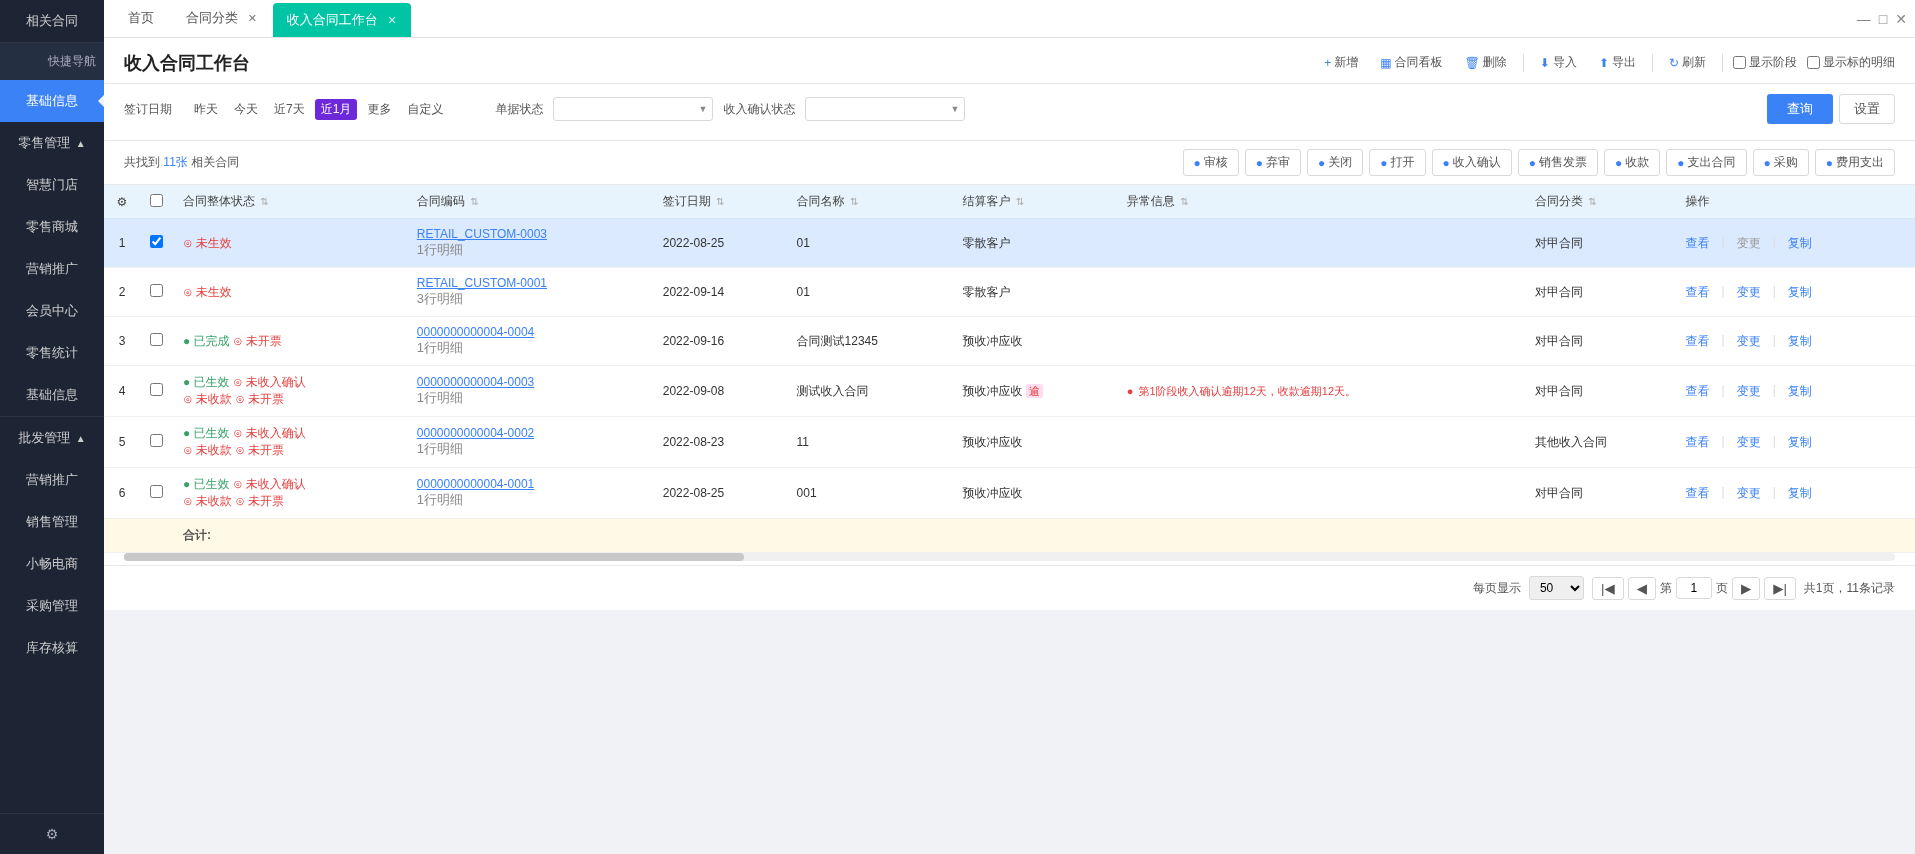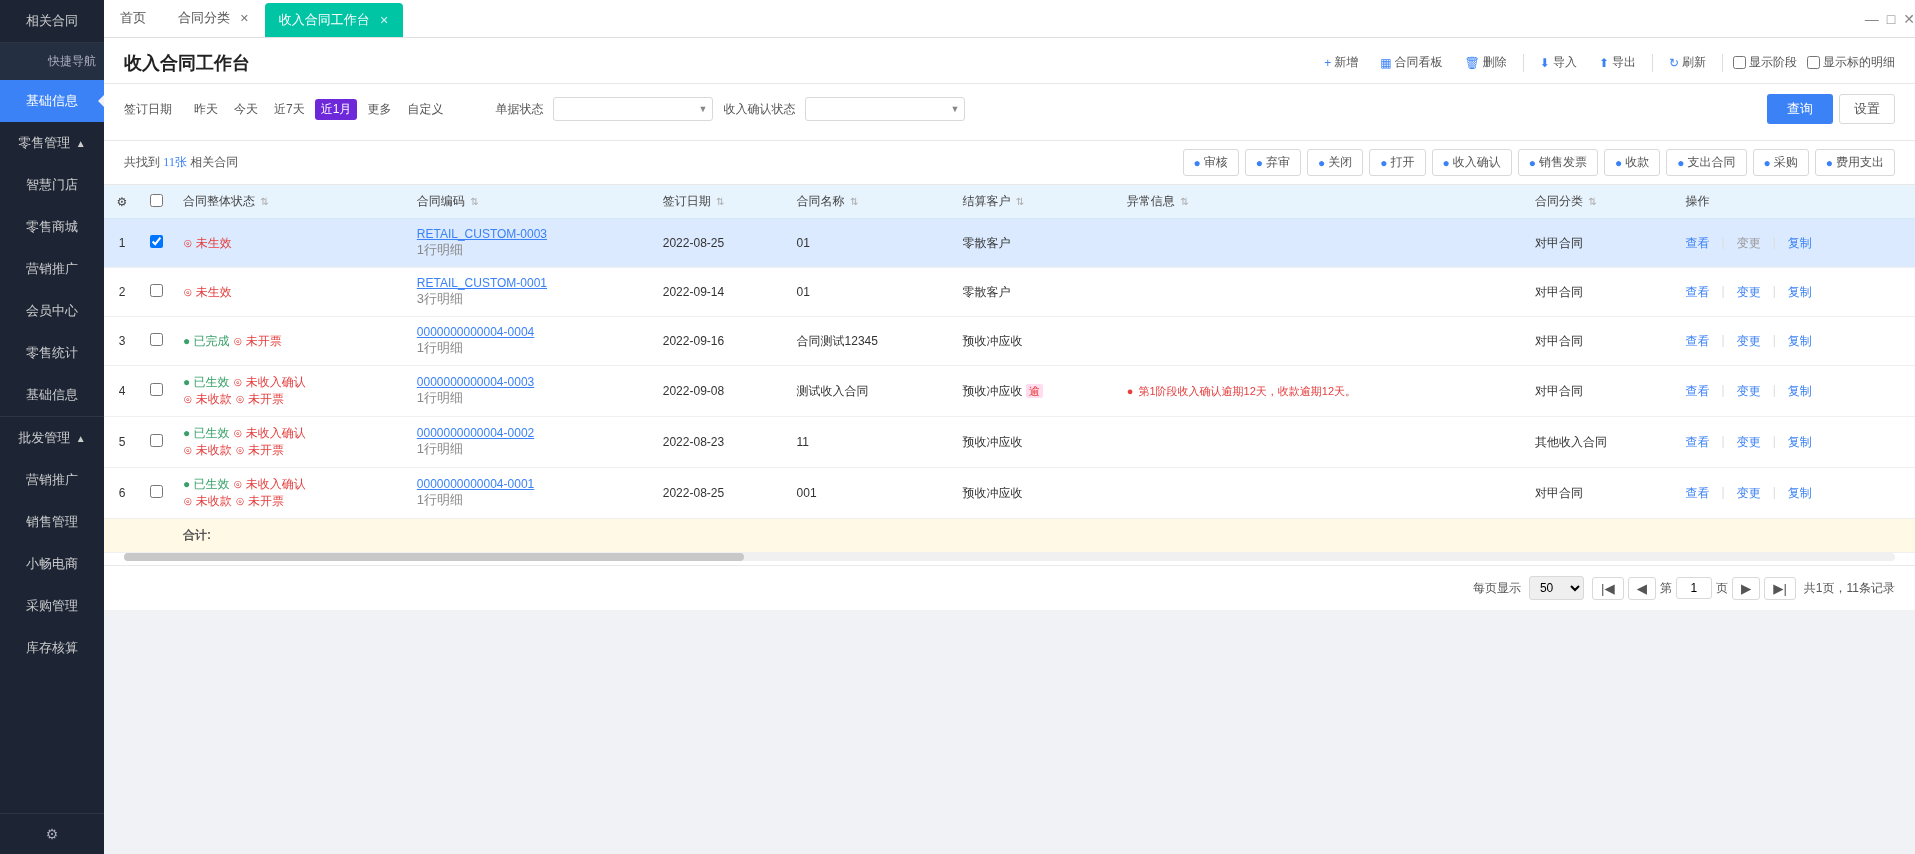--- a/index.html
+++ b/index.html
@@ -13,21 +13,21 @@
     .sidebar-item.active { background: #3b82f6; color: #fff; }
     .sidebar-item.active::after { content: ''; position: absolute; right: 0; top: 50%; transform: translateY(-50%); border: 6px solid transparent; border-right: 6px solid #f0f2f5; }
     .sidebar-item .arrow { font-size: 10px; margin-left: 2px; }
     .sidebar-bottom { margin-top: auto; padding: 12px 8px; text-align: center; color: #aab; cursor: pointer; border-top: 1px solid #2d3545; }
     .sidebar-divider { height: 1px; background: #2d3545; }
 
     
     .main { flex: 1; display: flex; flex-direction: column; height: 100%; overflow: hidden; }
 
     
-    .tabbar { background: #fff; display: flex; align-items: center; border-bottom: 1px solid #e0e0e0; height: 38px; padding: 0 0; }
+    .tabbar { background: #fff; display: flex; align-items: center; border-bottom: 1px solid #e0e0e0; height: 38px; padding: 0 8px; }
     .tab { padding: 8px 16px; font-size: 13px; color: #555; cursor: pointer; border-bottom: 2px solid transparent; white-space: nowrap; }
     .tab.active { background: #00c5a5; color: #fff; border-radius: 4px 4px 0 0; padding: 8px 14px; border-bottom: none; position: relative; top: 1px; }
     .tab-close { margin-left: 6px; font-size: 11px; opacity: 0.8; }
     .window-controls { margin-left: auto; display: flex; gap: 8px; font-size: 14px; color: #888; cursor: pointer; }
 
     
     .page-header { background: #fff; padding: 12px 20px 8px; border-bottom: 1px solid #e8e8e8; display: flex; align-items: center; justify-content: space-between; }
     .page-title { font-size: 18px; font-weight: bold; color: #222; }
     .header-actions { display: flex; gap: 10px; align-items: center; font-size: 12px; color: #555; }
     .header-btn { display: flex; align-items: center; gap: 3px; cursor: pointer; padding: 4px 6px; border-radius: 3px; }
@@ -53,21 +53,21 @@
     .filter-select { border: 1px solid #d9d9d9; border-radius: 3px; padding: 4px 24px 4px 8px; font-size: 12px; color: #555; background: #fff; min-width: 160px; appearance: none; cursor: pointer; }
     .select-wrapper { position: relative; display: inline-block; }
     .select-wrapper::after { content: '▼'; position: absolute; right: 6px; top: 50%; transform: translateY(-50%); font-size: 9px; color: #888; pointer-events: none; }
     .query-btn { background: #3b82f6; color: #fff; border: none; padding: 6px 20px; border-radius: 3px; cursor: pointer; font-size: 13px; }
     .set-btn { background: #fff; color: #555; border: 1px solid #d9d9d9; padding: 5px 14px; border-radius: 3px; cursor: pointer; font-size: 13px; }
     .expand-link { display: flex; align-items: center; gap: 3px; color: #3b82f6; font-size: 12px; cursor: pointer; }
 
     
     .action-bar { padding: 8px 20px; background: #fff; display: flex; align-items: center; justify-content: space-between; border-bottom: 1px solid #e8e8e8; }
     .action-info { font-size: 12px; color: #555; }
-    .action-info span { color: #3b82f6; font-family: Liberation Serif, serif; }
+    .action-info span { color: #3b82f6; }
     .action-btns { display: flex; gap: 6px; flex-wrap: wrap; }
     .action-btn { display: flex; align-items: center; gap: 3px; padding: 4px 10px; border: 1px solid #d9d9d9; border-radius: 3px; cursor: pointer; font-size: 12px; color: #555; background: #fff; }
 
     
     .table-wrapper { overflow-x: auto; background: #fff; }
     table { width: 100%; border-collapse: collapse; font-size: 12px; }
     thead tr { background: #e8f4fd; }
     th { padding: 8px 10px; text-align: left; color: #444; font-weight: normal; border-bottom: 1px solid #d0e8f8; white-space: nowrap; position: relative; }
     th .sort { color: #aaa; margin-left: 2px; font-size: 10px; }
     td { padding: 8px 10px; border-bottom: 1px solid #f0f0f0; color: #333; white-space: nowrap; }

